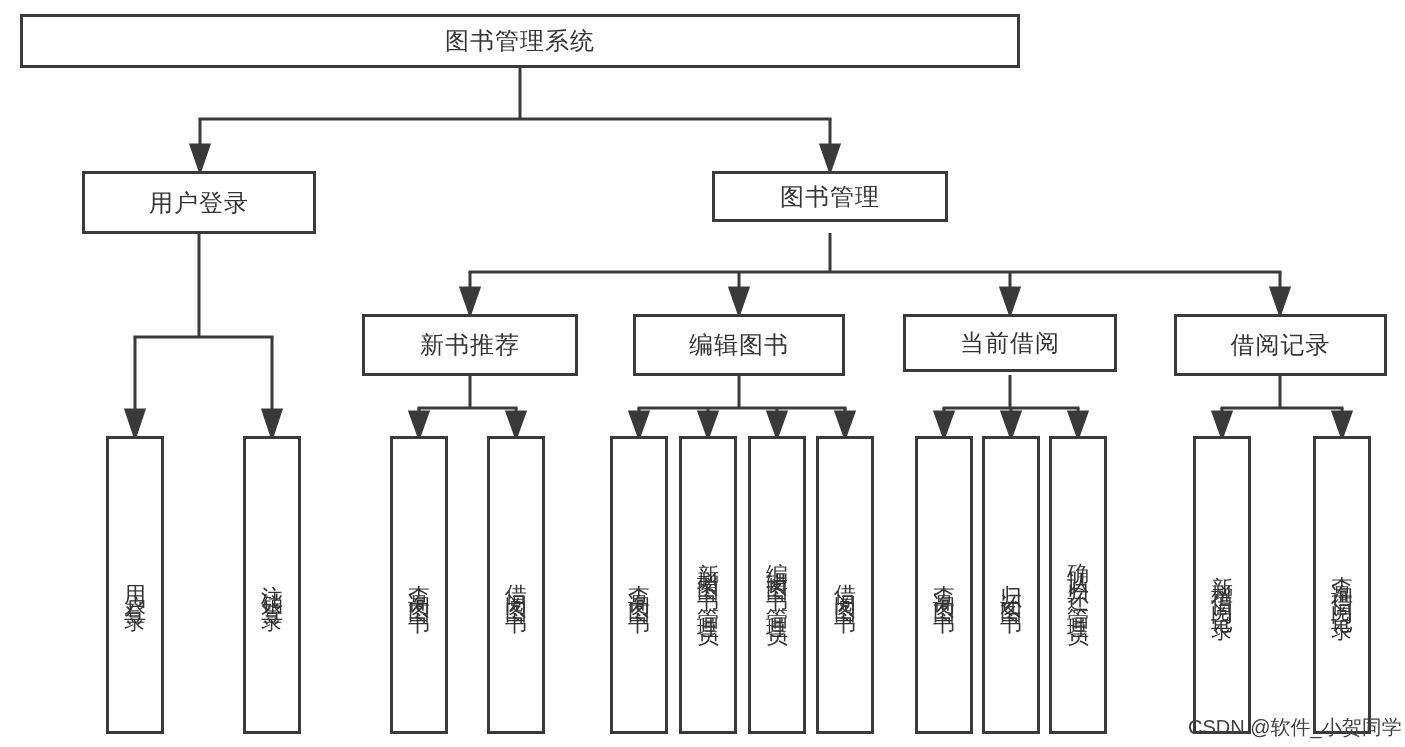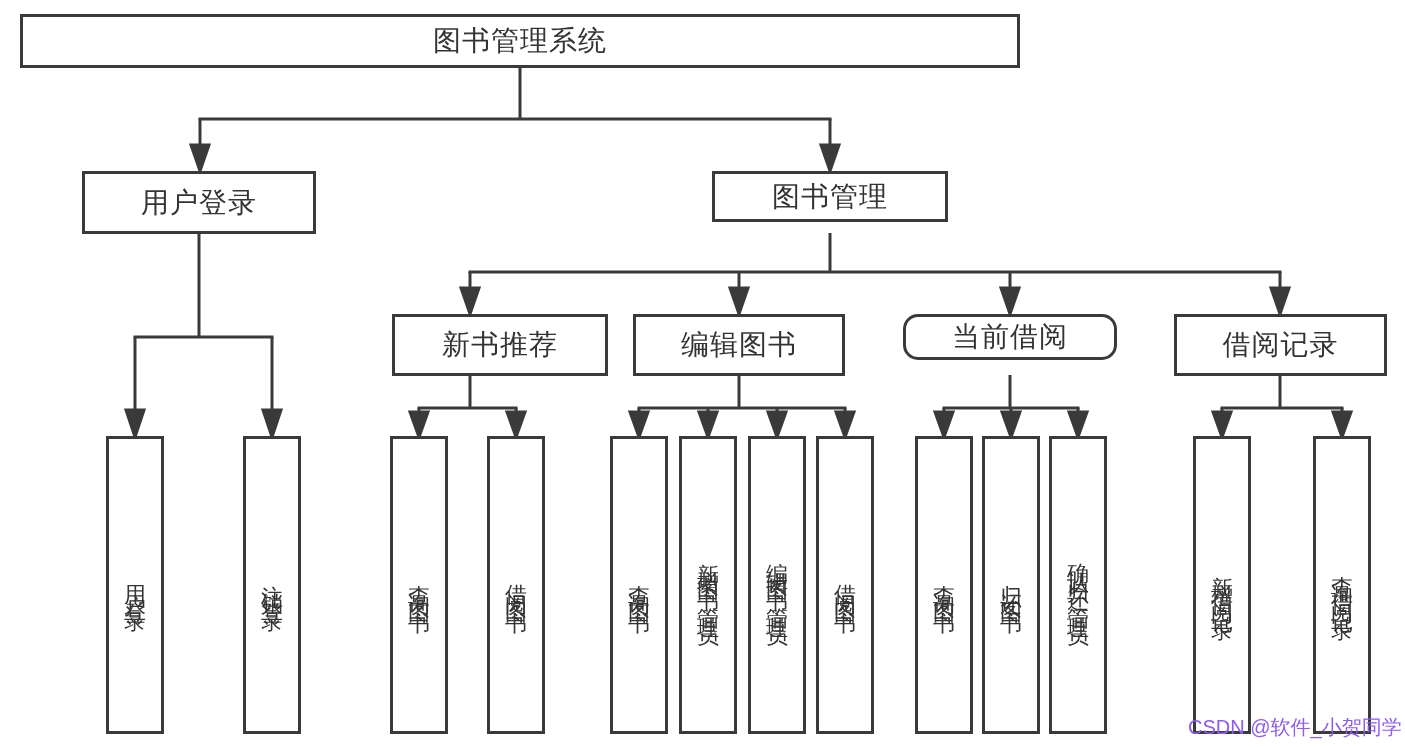--- a/index.html
+++ b/index.html
@@ -13,37 +13,37 @@
   #connectors{position:absolute;left:0;top:0;z-index:1;}
   .node{
     position:absolute;
     box-sizing:border-box;
     background:#ffffff;
     border:3px solid #3a3a3a;
     display:flex;align-items:center;justify-content:center;
     color:#333333;
     z-index:2;
   }
-  .hnode{font-size:28px;letter-spacing:1px;}
+  .hnode{font-size:24px;letter-spacing:1px;}
   .leaf{
     width:58px;height:298px;top:436px;
   }
   .leaf .vtext{
     writing-mode:vertical-rl;
     font-size:22px;
     letter-spacing:9px;
     line-height:1;
     color:#333333;
   }
   .watermark{
     position:absolute;
     left:1188px;top:714px;
     width:212px;
     font-size:20px;
-    color:#8b5cf6;
+    color:#404040;
     white-space:nowrap;
     z-index:3;
   }
 </style>
 </head>
 <body>
 
 <div id="canvas">
 
   <svg id="connectors" width="1405" height="747">
@@ -114,27 +114,27 @@
     <span>图书管理系统</span>
   </div>
 
   <div class="node hnode" style="left:82px;top:171px;width:234px;height:63px;">
     <span>用户登录</span>
   </div>
   <div class="node hnode" style="left:712px;top:171px;width:236px;height:51px;">
     <span>图书管理</span>
   </div>
 
-  <div class="node hnode" style="left:362px;top:314px;width:216px;height:62px;margin-left:30px;">
+  <div class="node hnode" style="left:362px;top:314px;width:216px;height:62px;">
     <span>新书推荐</span>
   </div>
   <div class="node hnode" style="left:633px;top:314px;width:212px;height:62px;">
     <span>编辑图书</span>
   </div>
-  <div class="node hnode" style="left:903px;top:314px;width:214px;height:46px;border-radius:15px;">
+  <div class="node hnode" style="left:903px;top:314px;width:214px;height:58px;">
     <span>当前借阅</span>
   </div>
   <div class="node hnode" style="left:1174px;top:314px;width:213px;height:62px;">
     <span>借阅记录</span>
   </div>
 
   <div class="node leaf" style="left:106px;">
     <span class="vtext">用户登录</span>
   </div>
   <div class="node leaf" style="left:243px;">

